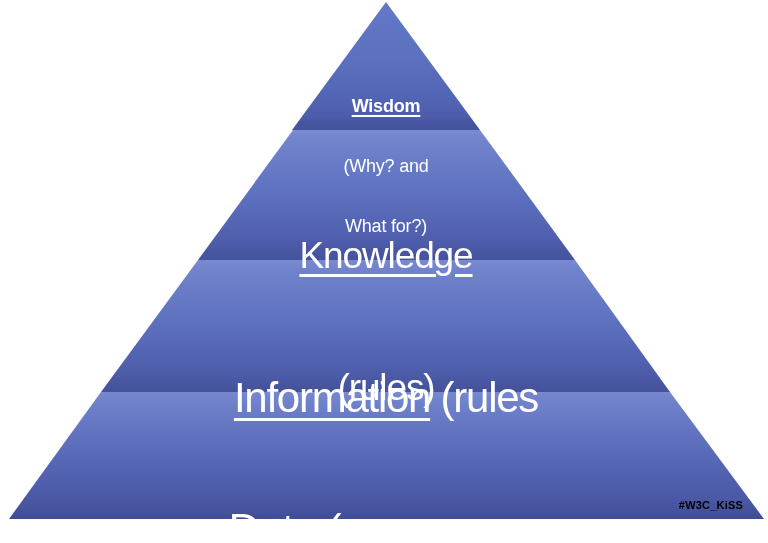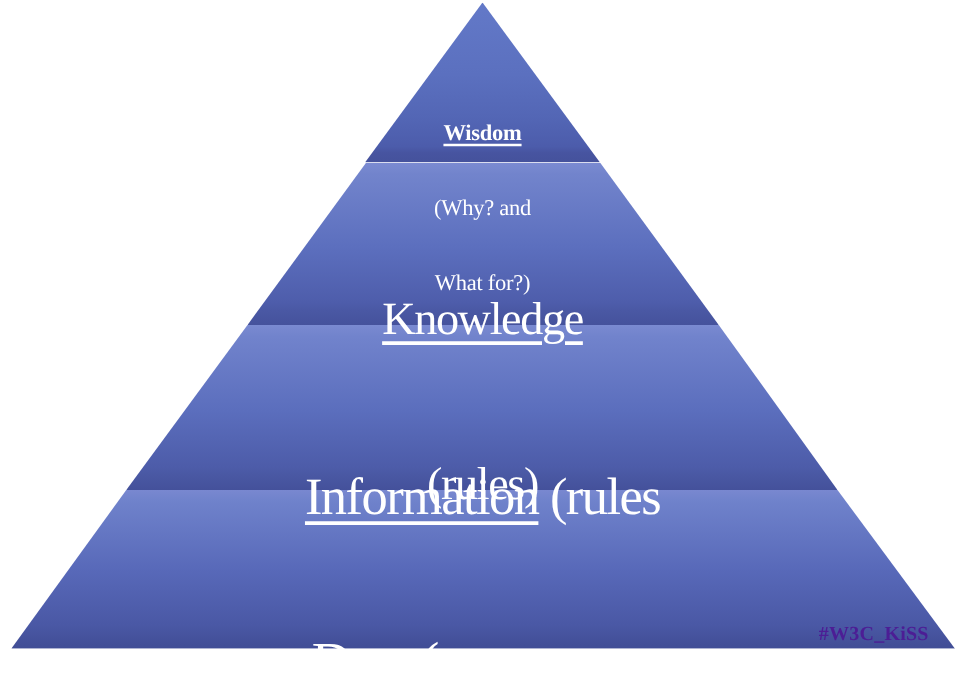--- a/index.html
+++ b/index.html
@@ -2,21 +2,21 @@
 <html><head>
 <meta charset="utf-8">
 <style>
   html, body { margin: 0; padding: 0; background: #ffffff; }
   .stage {
     position: relative;
     width: 768px;
     height: 541px;
     background: #ffffff;
     overflow: hidden;
-    font-family: Liberation Serif, serif;
+    font-family: Liberation Sans, sans-serif;
   }
   .segment { position: absolute; left: 0; width: 768px; }
 
   .seg-wisdom {
     top: 2px; height: 128px;
     clip-path: polygon(386px 0, 480px 128px, 292px 128px);
     background: linear-gradient(180deg,
       #6379c8 0%, #5b70bf 45%, #5366b5 72%,
       #4c5cab 90%, #4754a0 94%, #45529c 100%);
   }
@@ -82,22 +82,22 @@
   }
   .big-title {
     text-decoration: underline;
     text-decoration-thickness: 3px;
     text-underline-offset: 6px;
   }
   .hashtag {
     position: absolute;
     right: 25px;
     top: 499px;
-    color: #4c1d95;
-    font-size: 16px;
+    color: #000000;
+    font-size: 11px;
     font-weight: bold;
     letter-spacing: 0.2px;
   }
 </style>
 </head>
 <body>
 
 <div class="stage">
 
   <div class="segment seg-wisdom"></div>

